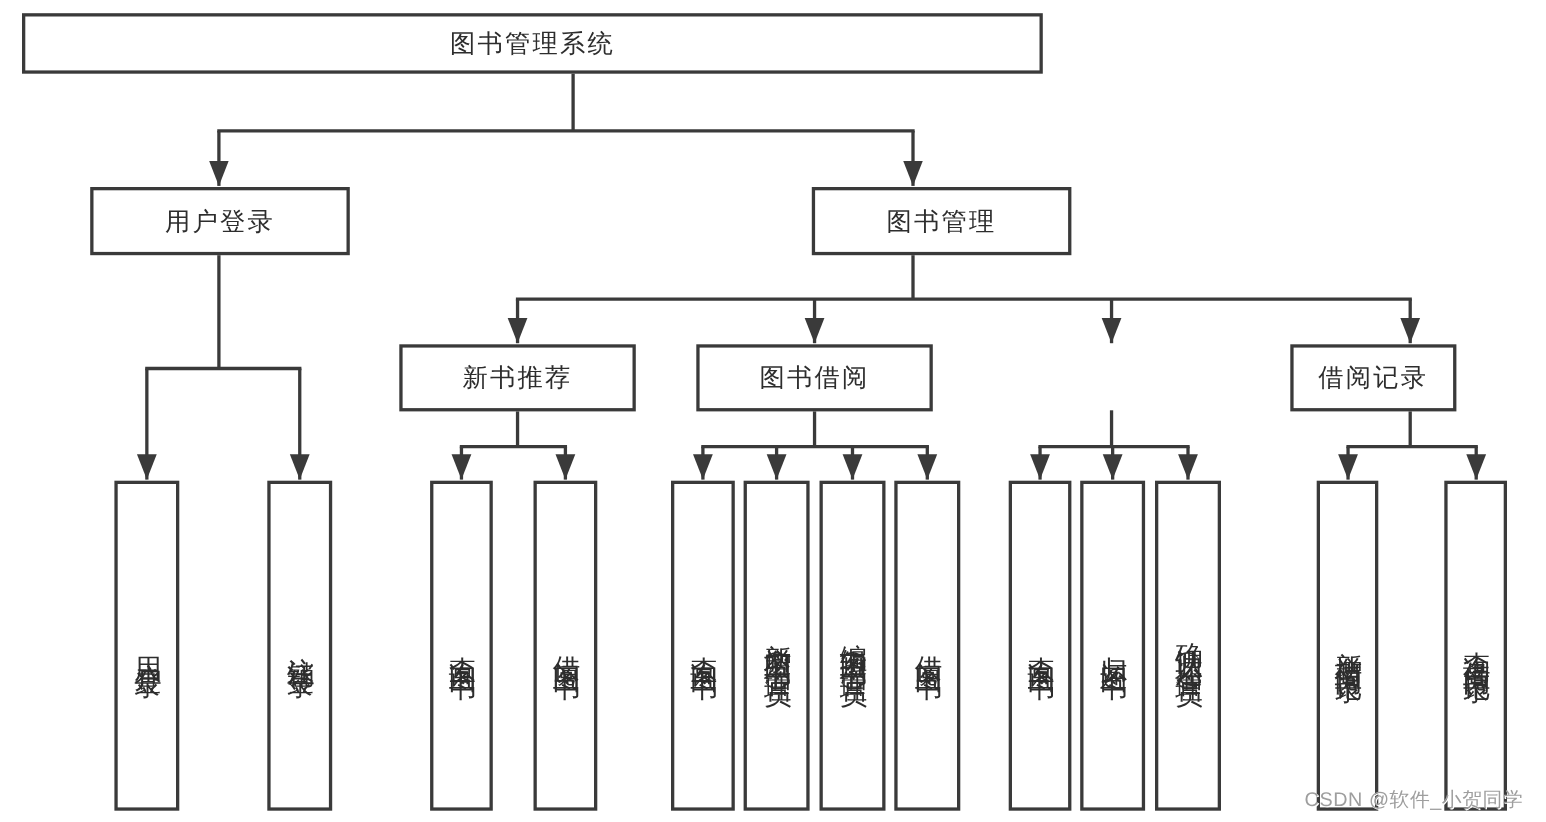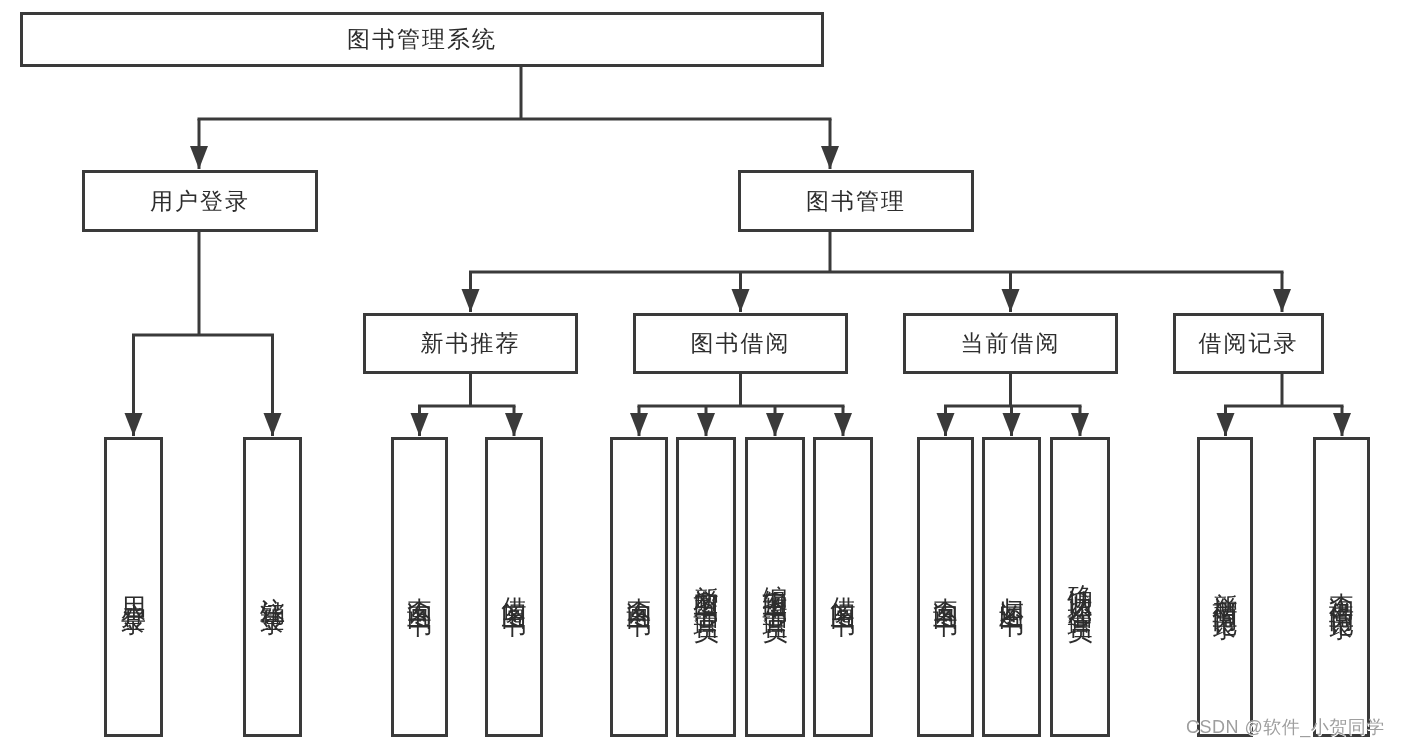--- a/index.html
+++ b/index.html
@@ -10,21 +10,21 @@
     position:absolute;
     box-sizing:border-box;
     border:3px solid #3a3a3a;
     background:#ffffff;
     display:flex;
     align-items:center;
     justify-content:center;
     color:#2d2d2d;
   }
   .hlabel{font-size:23px;letter-spacing:2px;white-space:nowrap;}
-  .root{left:20px;top:12px;width:804px;height:55px;}
+  .root{left:20px;top:12px;width:928px;height:55px;}
   .l2{top:170px;width:236px;height:62px;}
   .l3{top:313px;height:61px;}
   .leaf{top:437px;height:300px;}
   .vtext{
     writing-mode:vertical-rl;
     text-orientation:mixed;
     font-size:25px;
     letter-spacing:5px;
     color:#2d2d2d;
     line-height:1;
@@ -94,21 +94,20 @@
     </g>
   </svg>
 
   <div class="box root hlabel">图书管理系统</div>
 
   <div class="box l2 hlabel" style="left:82px;">用户登录</div>
   <div class="box l2 hlabel" style="left:738px;">图书管理</div>
 
   <div class="box l3 hlabel" style="left:633px;width:215px;">图书借阅</div>
   <div class="box l3 hlabel" style="left:363px;width:215px;">新书推荐</div>
-  <div class="box l3 hlabel" style="left:903px;width:215px;">当前借阅</div>
   <div class="box l3 hlabel" style="left:1173px;width:151px;">借阅记录</div>
 
   <div class="box leaf" style="left:104px;width:59px;">
     <span class="vtext">用户登录</span>
   </div>
   <div class="box leaf" style="left:243px;width:59px;">
     <span class="vtext">注销登录</span>
   </div>
 
   <div class="box leaf" style="left:391px;width:57px;">

